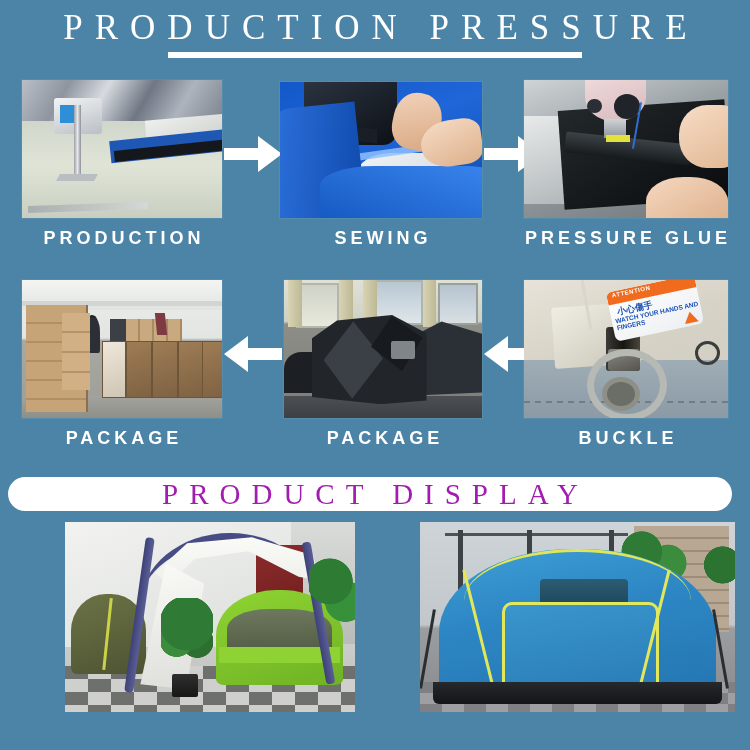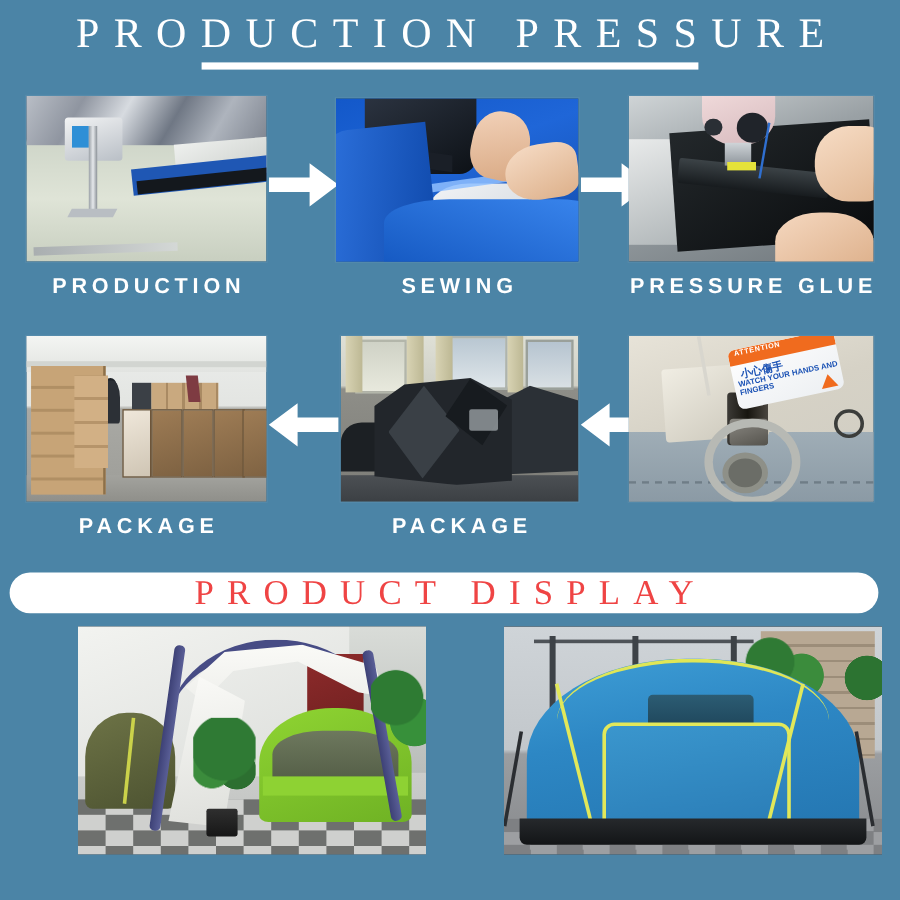--- a/index.html
+++ b/index.html
@@ -54,21 +54,21 @@
   .arrow svg{display:block;}
 
   
   .pill{
     position:absolute;left:8px;top:477px;width:724px;height:34px;
     background:#ffffff;border-radius:17px;
     display:flex;align-items:center;justify-content:center;
   }
   .pill .t{
     font-family:"Liberation Serif", serif;
-    color:#ef4444;
+    color:#a21caf;
     font-size:29px;letter-spacing:11px;text-indent:11px;
     line-height:30px;
   }
 
   
   .display{position:absolute;overflow:hidden;background:#20303a;}
   .display .ph{position:absolute;inset:0;}
 
   
 
@@ -449,20 +449,21 @@
           <div class="ring2"></div>
         <div class="label">
           <div class="orange"></div>
           <div class="att">ATTENTION</div>
           <div class="cn">小心傷手</div>
           <div class="en">WATCH YOUR HANDS AND FINGERS</div>
           <div class="tri"></div>
         </div>
       </div>
     </div>
+    <div class="caption" style="width:204px;">BUCKLE</div>
   </div>
 
   <div class="pill">
     <span class="t">PRODUCT DISPLAY</span>
   </div>
 
   <div class="display" style="left:65px;top:522px;width:290px;height:190px;">
     <div class="ph sc-disp1">
       <div class="wall"></div>
         <div class="rightwin"></div>

